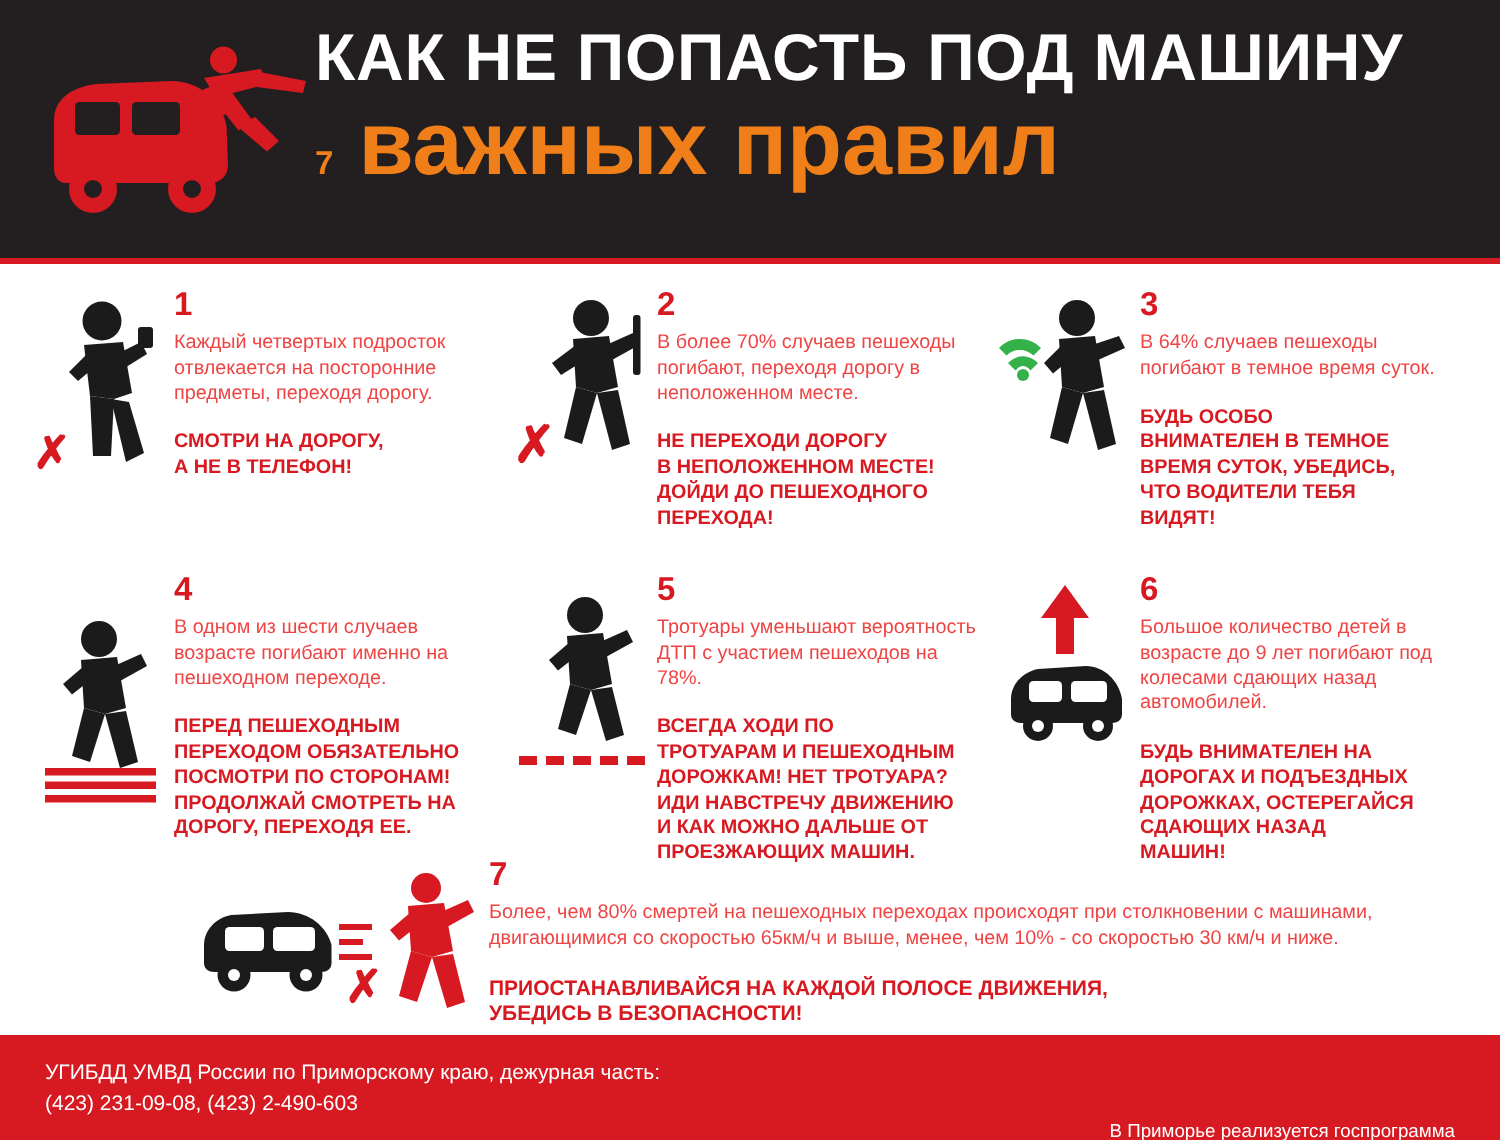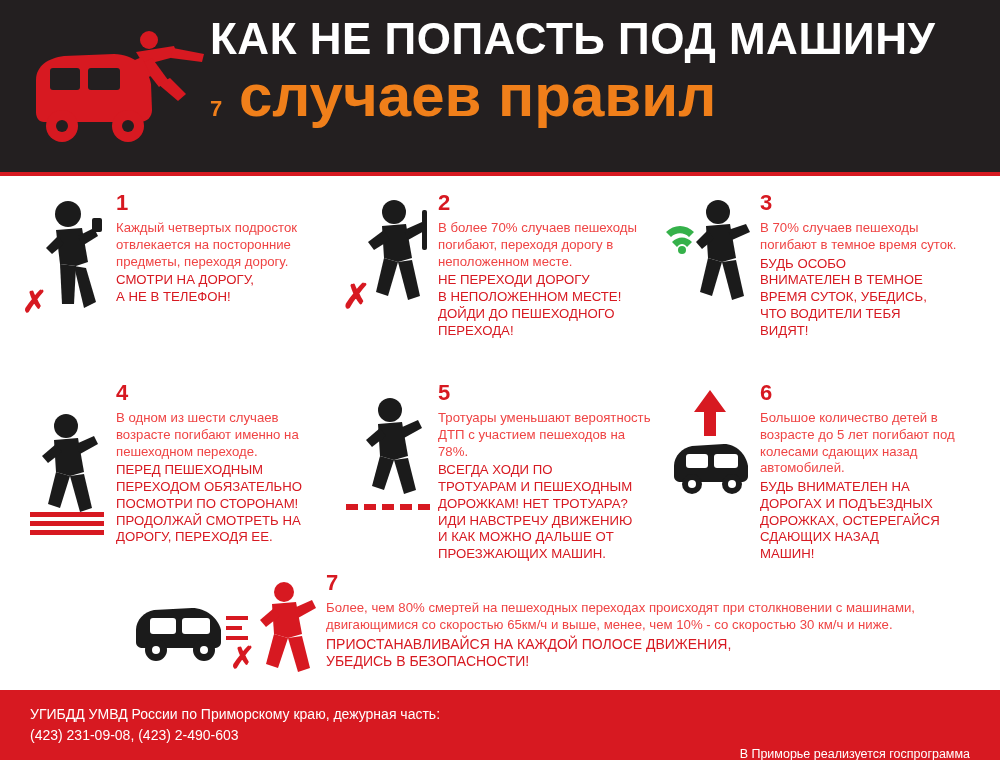--- a/index.html
+++ b/index.html
@@ -100,23 +100,23 @@
     margin-bottom: 6px;
   }
   .body-text {
     color: #ef4444;
     font-size: 13.2px;
     line-height: 1.27;
   }
   .red-text {
     color: #d71921;
     font-size: 13.2px;
-    font-weight: normal;
+    font-weight: bold;
     line-height: 1.27;
-    margin-top: 2px;
+    margin-top: 16px;
     text-transform: uppercase;
   }
 
   
   .row-3 {
     display: flex;
     width: 968px;
     height: 130px;
     padding-left: 110px;
     box-sizing: border-box;
@@ -203,21 +203,21 @@
         <g fill="#231f20">
           <circle cx="44" cy="108" r="6"></circle>
           <circle cx="110" cy="108" r="6"></circle>
         </g>
       </svg>
     </div>
     <div class="header-titles">
       <div class="title-line1">КАК НЕ ПОПАСТЬ ПОД МАШИНУ</div>
       <div class="title-line2">
         <span class="num">7</span>
-        <span>случаев правил</span>
+        <span>важных правил</span>
       </div>
     </div>
   </div>
 
   <div class="content">
 
     <div class="row row-1">
 
       <div class="cell cell-w">
         <div class="art">
@@ -280,21 +280,21 @@
               <path d="M46 34 L70 32 L76 66 L62 70 L48 66 Z"></path>
               <path d="M68 38 L86 32 L90 40 L72 48 Z"></path>
               <path d="M48 38 L36 50 L42 57 L54 47 Z"></path>
               <path d="M48 66 L62 70 L52 104 L40 100 Z"></path>
               <path d="M62 70 L76 68 L84 104 L72 108 Z"></path>
             </g>
           </svg>
         </div>
         <div class="txtwrap">
           <div class="num">3</div>
-          <div class="body-text">В 70% случаев пешеходы погибают в темное время суток.</div>
+          <div class="body-text">В 64% случаев пешеходы погибают в темное время суток.</div>
           <div class="red-text" style="white-space:pre-line">БУДЬ ОСОБО
 ВНИМАТЕЛЕН В ТЕМНОЕ
 ВРЕМЯ СУТОК, УБЕДИСЬ,
 ЧТО ВОДИТЕЛИ ТЕБЯ
 ВИДЯТ!</div>
         </div>
       </div>
     </div>
 
     <div class="row row-2">
@@ -378,21 +378,21 @@
               <circle cx="72" cy="102" r="10"></circle>
             </g>
             <g fill="#ffffff">
               <circle cx="32" cy="102" r="4"></circle>
               <circle cx="72" cy="102" r="4"></circle>
             </g>
           </svg>
         </div>
         <div class="txtwrap">
           <div class="num">6</div>
-          <div class="body-text">Большое количество детей в возрасте до 5 лет погибают под колесами сдающих назад автомобилей.</div>
+          <div class="body-text">Большое количество детей в возрасте до 9 лет погибают под колесами сдающих назад автомобилей.</div>
           <div class="red-text" style="white-space:pre-line">БУДЬ ВНИМАТЕЛЕН НА
 ДОРОГАХ И ПОДЪЕЗДНЫХ
 ДОРОЖКАХ, ОСТЕРЕГАЙСЯ
 СДАЮЩИХ НАЗАД
 МАШИН!</div>
         </div>
       </div>
     </div>
 
     <div class="row-3">

